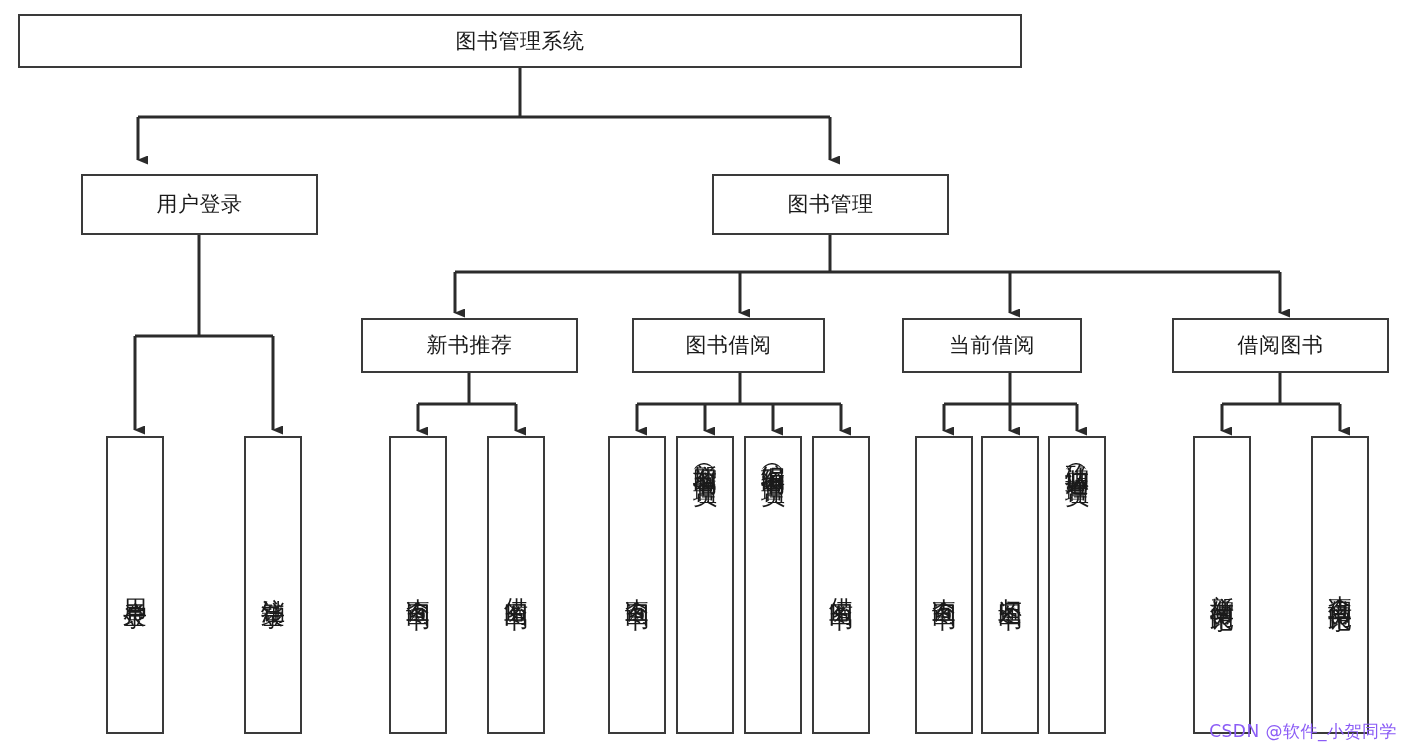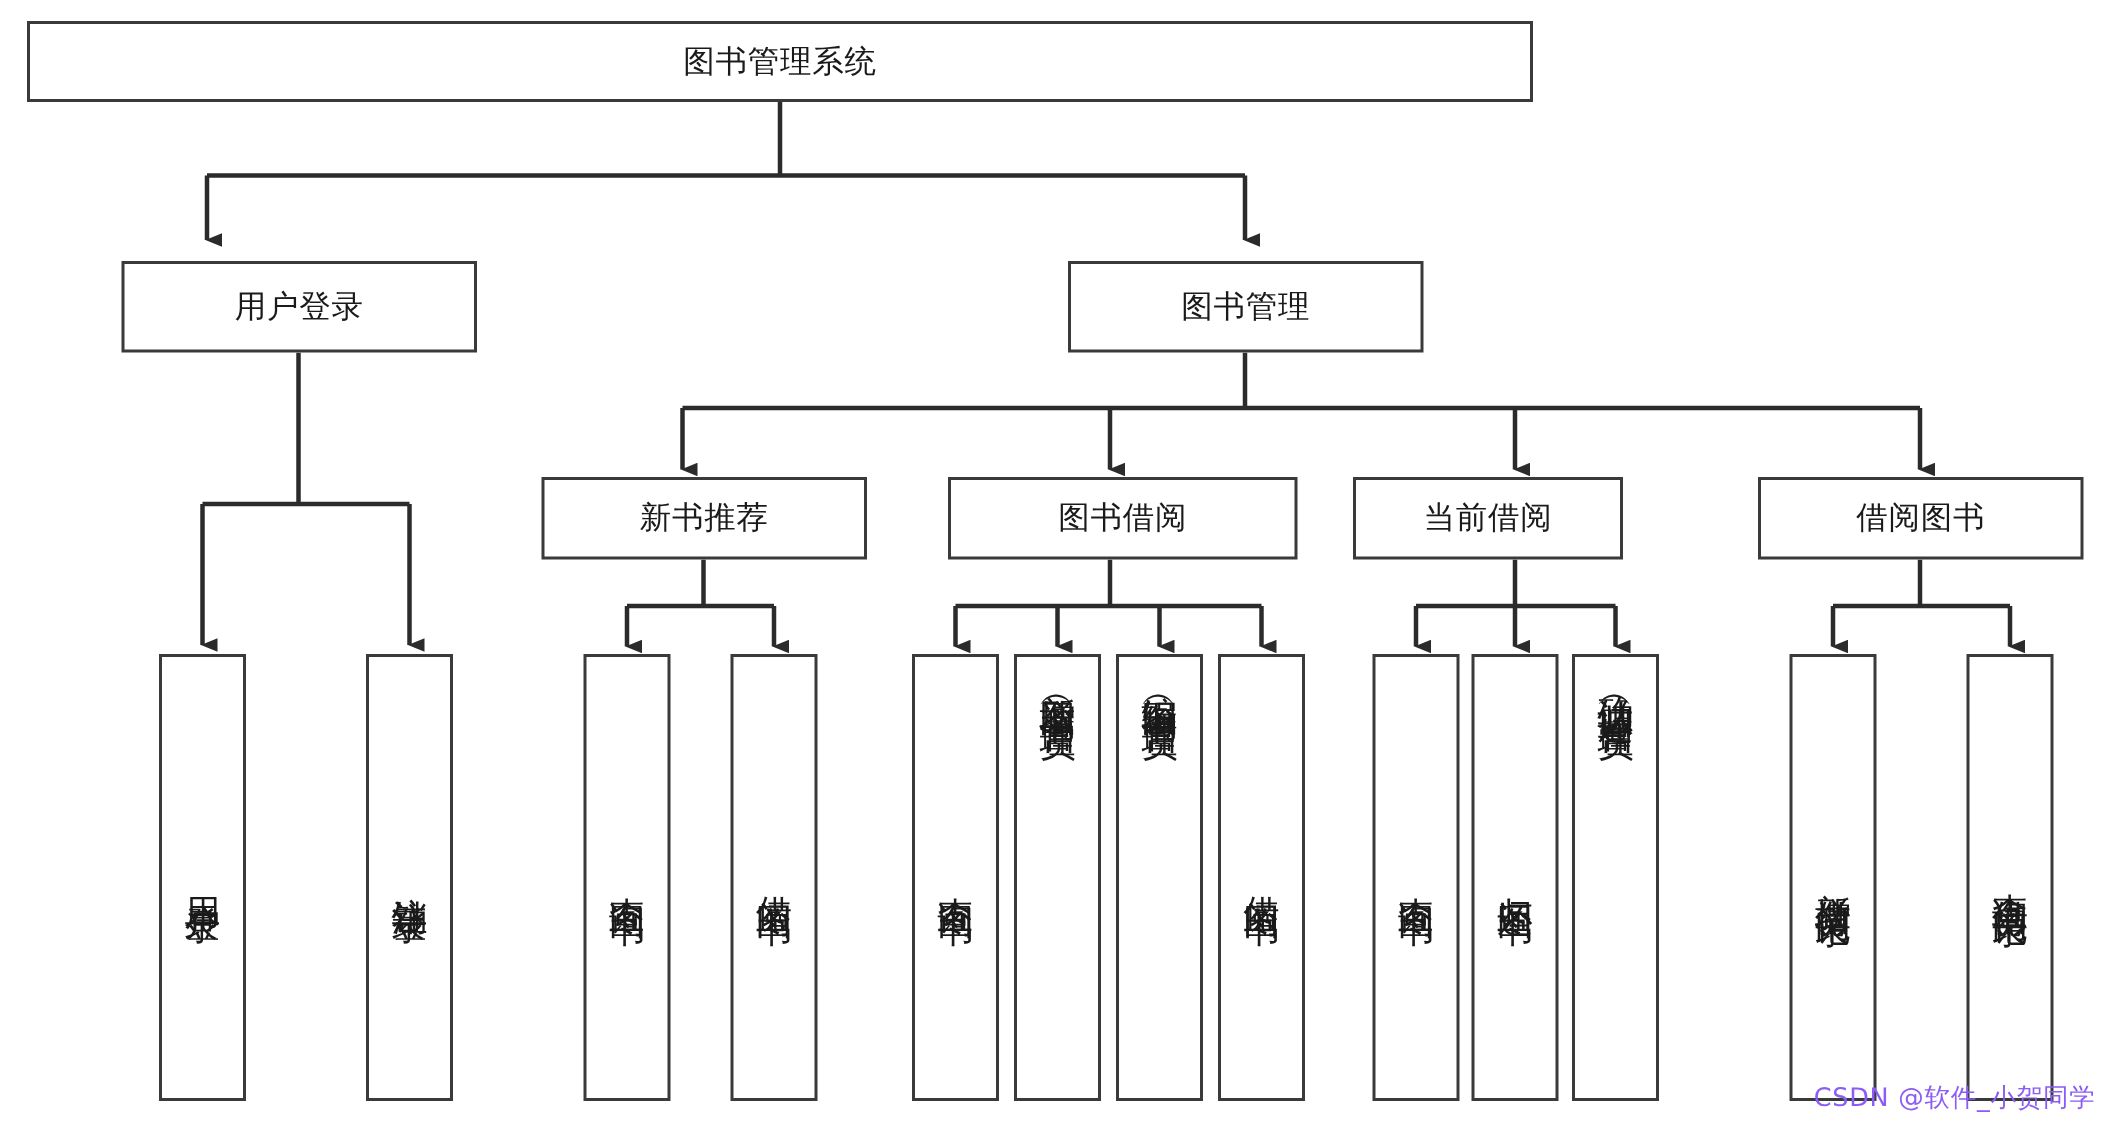--- a/index.html
+++ b/index.html
@@ -137,21 +137,21 @@
   <div class="node h" style="left:81px; top:174px; width:237px; height:61px;">
     <span class="label">用户登录</span>
   </div>
   <div class="node h" style="left:712px; top:174px; width:237px; height:61px;">
     <span class="label">图书管理</span>
   </div>
 
   <div class="node h" style="left:361px; top:318px; width:217px; height:55px;">
     <span class="label">新书推荐</span>
   </div>
-  <div class="node h" style="left:632px; top:318px; width:233px; height:55px;">
+  <div class="node h" style="left:632px; top:318px; width:193px; height:55px;">
     <span class="label">图书借阅</span>
   </div>
   <div class="node h" style="left:902px; top:318px; width:180px; height:55px;">
     <span class="label">当前借阅</span>
   </div>
   <div class="node h" style="left:1172px; top:318px; width:217px; height:55px;">
     <span class="label">借阅图书</span>
   </div>
 
   <div class="node v mid" style="left:106px; top:436px; width:58px; height:298px;">

